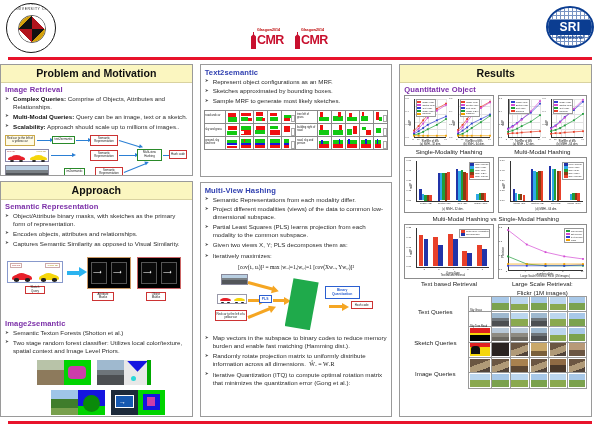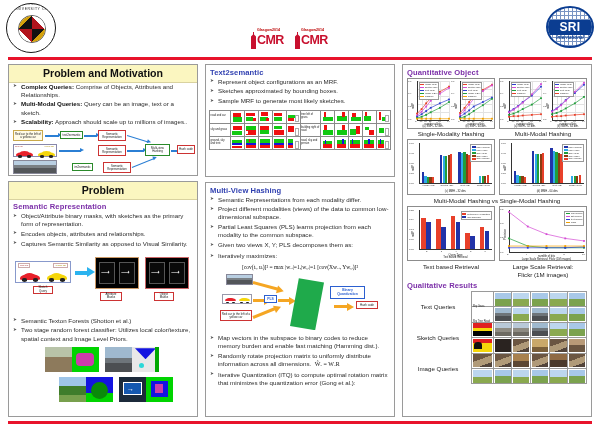--- a/index.html
+++ b/index.html
@@ -62,21 +62,21 @@
   .sri-logo .sri-grid { position:absolute; left:0; top:0; width:100%; height:12px;
                         background:repeating-linear-gradient(90deg,#0b3d91 0 1px,transparent 1px 4px),
                                    repeating-linear-gradient(0deg,#0b3d91 0 1px,transparent 1px 4px); opacity:.55; }
   .sri-logo .sri-grid2{ position:absolute; left:0; bottom:0; width:100%; height:11px;
                         background:repeating-linear-gradient(90deg,#0b3d91 0 1px,transparent 1px 4px),
                                    repeating-linear-gradient(0deg,#0b3d91 0 1px,transparent 1px 4px); opacity:.55; }
 
   .rule-red { height:3px; background:#e8132b; margin:1px 8px 0 8px; }
 
   
-  #cols { display:flex; gap:7px; padding:4px 8px 0 8px; height:358px; }
+  #cols { display:flex; gap:7px; padding:4px 8px 0 0; height:358px; }
   .col { flex:1 1 0; display:flex; flex-direction:column; gap:5px; min-width:0; }
 
   .panel {
     border:1px solid #9a9a9a; background:#fff; padding:0;
     overflow:hidden; position:relative;
   }
   .sect-banner {
     background:#fbf6c0; border-bottom:1px solid #d9d2a0;
     text-align:center; font-weight:bold; font-size:10.6px; color:#111;
     padding:2px 0 2.5px 0;
@@ -237,20 +237,21 @@
   </div>
 </div>
 <div class="rule-red"></div>
 
 <div id="cols">
 
   <div class="col">
 
     <div class="panel" style="height:112px;">
       <div class="sect-banner">Problem and Motivation</div>
+      <div class="sub-head">Image Retrieval</div>
       <ul class="bullets">
         <li><b>Complex Queries:</b><span> Comprise of Objects, Attributes and Relationships.</span></li>
         <li><b>Multi-Modal Queries:</b><span> Query can be an image, text or a sketch.</span></li>
         <li><b>Scalability:</b><span> Approach should scale up to millions of images..</span></li>
       </ul>
 
       <div class="fig" style="height:48px;">
 
         <div class="minibox yellowbg" style="left:4px; top:1px; width:30px; height:11px;">Red car to the left of a yellow car</div>
 
@@ -289,21 +290,21 @@
         <div class="arrow-h" style="left:118px; top:21px; width:17px;"></div>
         <div class="arrow-diag" style="left:123px; top:38px; width:24px; transform:rotate(-22deg);"></div>
 
         <div class="minibox green" style="left:136px; top:15px; width:25px; height:12px;">Multi-view Hashing</div>
         <div class="arrow-h" style="left:162px; top:21px; width:8px;"></div>
         <div class="minibox" style="left:168px; top:16px; width:18px; height:9px;">Hash code</div>
       </div>
     </div>
 
     <div class="panel" style="height:236px;">
-      <div class="sect-banner">Problem</div>
+      <div class="sect-banner">Approach</div>
       <div class="sub-head">Semantic Representation</div>
       <ul class="bullets">
         <li><span>Object/Attribute binary masks, with sketches as the primary form of representation.</span></li>
         <li><span>Encodes objects, attributes and relationships.</span></li>
         <li><span>Captures Semantic Similarity as opposed to Visual Similarity.</span></li>
       </ul>
 
       <div class="fig" style="height:66px;">
         <div style="position:absolute; left:6px; top:10px; width:56px; height:22px; border:.8px solid #8899cc; background:#fff;">
           <div style="position:absolute;left:2px;top:1px;font-size:2.4px;color:#a33;border:.4px solid #caa;padding:0 1px;">Red car</div>
@@ -335,20 +336,21 @@
 
         <div class="mask-stack" style="left:136px; top:6px; width:44px; height:32px; border-color:#c66;">
           <div class="mk" style="left:3px; top:4px; width:16px; height:22px; background:#0a0a0a;"></div>
           <div class="mk" style="left:23px; top:4px; width:16px; height:22px; background:#0a0a0a;"></div>
           <div class="arrowglyph" style="left:5px; top:11px;">⟶</div>
           <div class="arrowglyph" style="left:25px; top:11px;">⟶</div>
         </div>
         <div class="minibox" style="left:145px; top:41px; width:20px; height:9px;">Object Masks</div>
       </div>
 
+      <div class="sub-head">Image2semantic</div>
       <ul class="bullets">
         <li><span>Semantic Texton Forests (Shotton et al.)</span></li>
         <li><span>Two stage  random forest classifier: Utilizes local color/texture, spatial context and Image Level Priors.</span></li>
       </ul>
 
       <div class="fig" style="height:72px;">
         <div class="photo ph-cow" style="left:36px; top:2px;  width:27px; height:25px;"></div>
         <div class="photo" style="left:63px; top:2px;  width:27px; height:25px; background:#00d400;">
           <div style="position:absolute;left:4px;top:6px;width:18px;height:13px;background:#cc3caa;border-radius:4px;"></div>
         </div>
@@ -653,20 +655,21 @@
       <ul class="bullets">
         <li><span>Map vectors in the subspace to binary codes to reduce memory burden and enable fast matching (Hamming dist.).</span></li>
         <li><span>Randomly rotate projection matrix to uniformly distribute information across all dimensions.</span>&nbsp;&nbsp;<span class="eq" style="display:inline; font-size:6px;">Ŵₓ = WₓR</span></li>
         <li><span>Iterative Quantization (ITQ) to compute optimal rotation matrix that minimizes the quantization error (Gong et al.):</span></li>
       </ul>
     </div>
   </div>
 
   <div class="col">
     <div class="panel" style="height:353px;">
+      <div class="sect-banner">Results</div>
       <div class="sub-head">Quantitative Object</div>
 
       <div style="display:flex; gap:4px; padding:0 4px;">
         <div style="flex:1 1 0;">
           <div class="chart-card" style="height:51px;">
             <div style="display:flex; height:100%;">
               <div id="lp0" class="plot-host" style="flex:1 1 0; position:relative;">
                   <div class="grid-v" style="left:9px;top:2.5px;height:38.5px;"></div>
                   <div class="grid-v" style="left:13.571428571428571px;top:2.5px;height:38.5px;"></div>
                   <div class="grid-v" style="left:18.142857142857142px;top:2.5px;height:38.5px;"></div>
@@ -1239,21 +1242,20 @@
                     <span>GIST</span>
                   </div>
                 </div>
               </div>
           </div>
           <div class="cap">Large Scale Retrieval:</div>
           <div class="cap">Flickr (1M images)</div>
         </div>
       </div>
 
-      <div class="sub-head" style="padding-top:3px;">Qualitative Results</div>
       <div style="display:flex; padding:0 4px 2px 4px; gap:2px;">
         <div style="flex:0 0 62px; display:flex; flex-direction:column; justify-content:space-around;">
           <div class="qrow-label">Text Queries</div>
           <div class="qrow-label">Sketch Queries</div>
           <div class="qrow-label">Image Queries</div>
         </div>
         <div style="flex:1 1 0;">
           <table class="qual">
             <tbody>
                 <tr>

